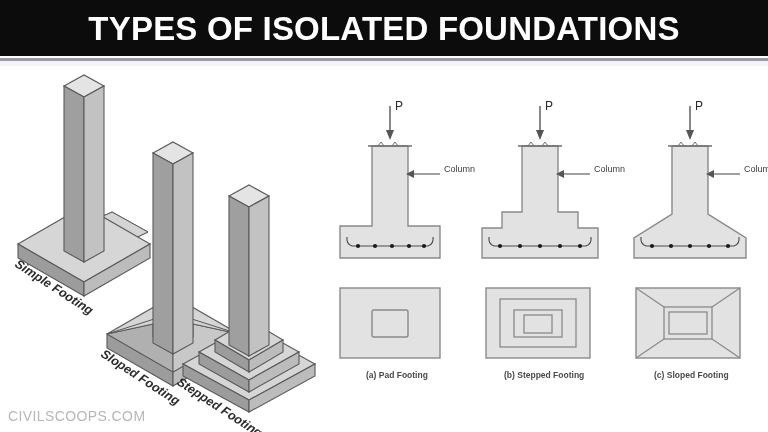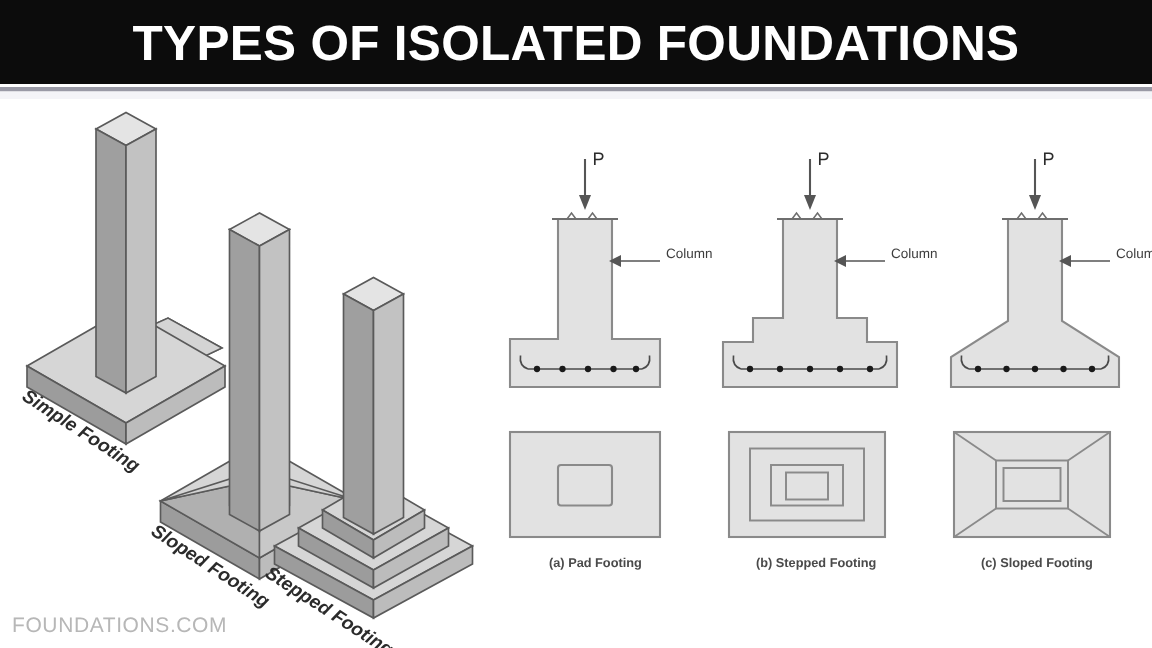--- a/index.html
+++ b/index.html
@@ -311,14 +311,14 @@
           <line x1="636" y1="292" x2="664" y2="273" stroke="#8a8a8a" stroke-width="1.2"></line>
           <line x1="740" y1="292" x2="712" y2="273" stroke="#8a8a8a" stroke-width="1.2"></line>
           <rect x="664" y="241" width="48" height="32" fill="none" stroke="#8a8a8a" stroke-width="1.3"></rect>
           <rect x="669" y="246" width="38" height="22" fill="none" stroke="#8a8a8a" stroke-width="1.3"></rect>
         </g>
         <text class="xs-caption" x="654" y="312">(c) Sloped Footing</text>
       </g>
     </svg>
   </div>
 
-  <div id="watermark">FOUNDATIONS.COM</div>
+  <div id="watermark">CIVILSCOOPS.COM</div>
 </div>
 
 </body></html>

